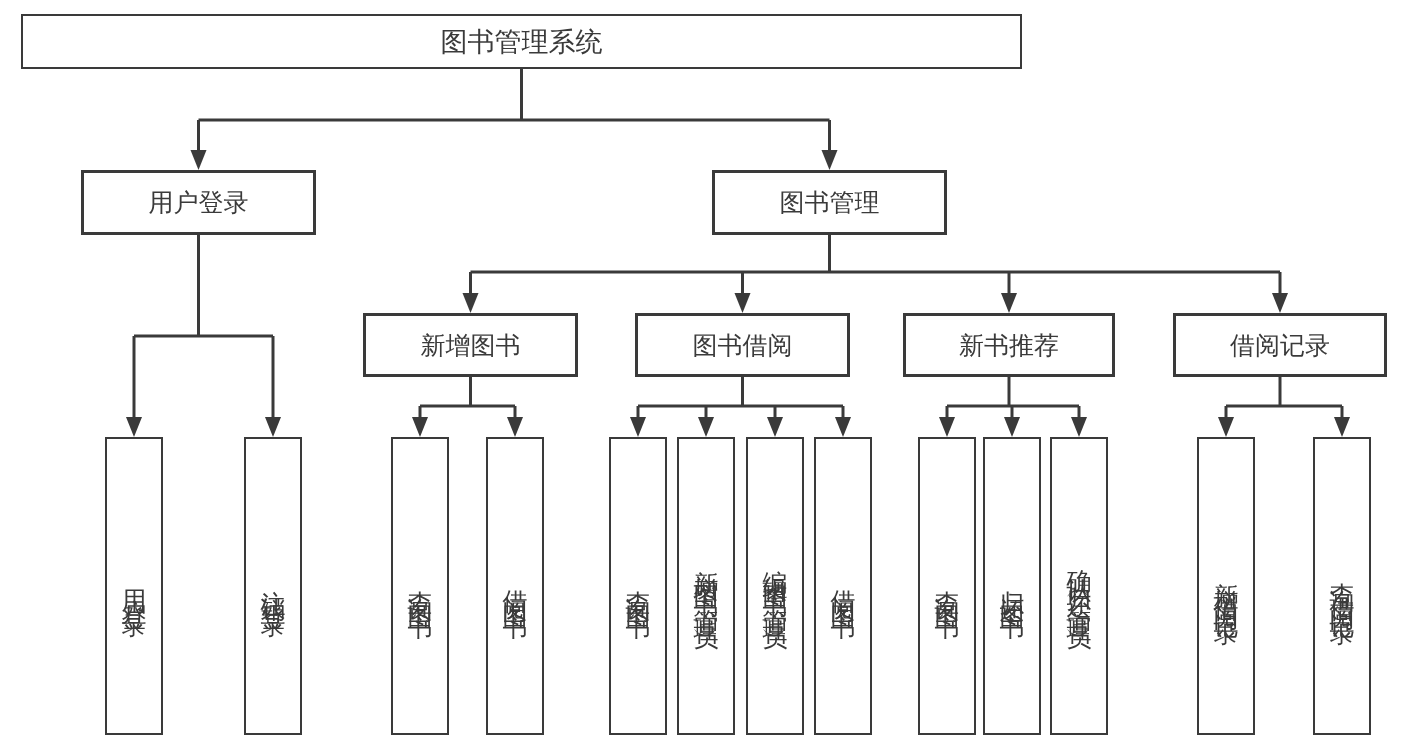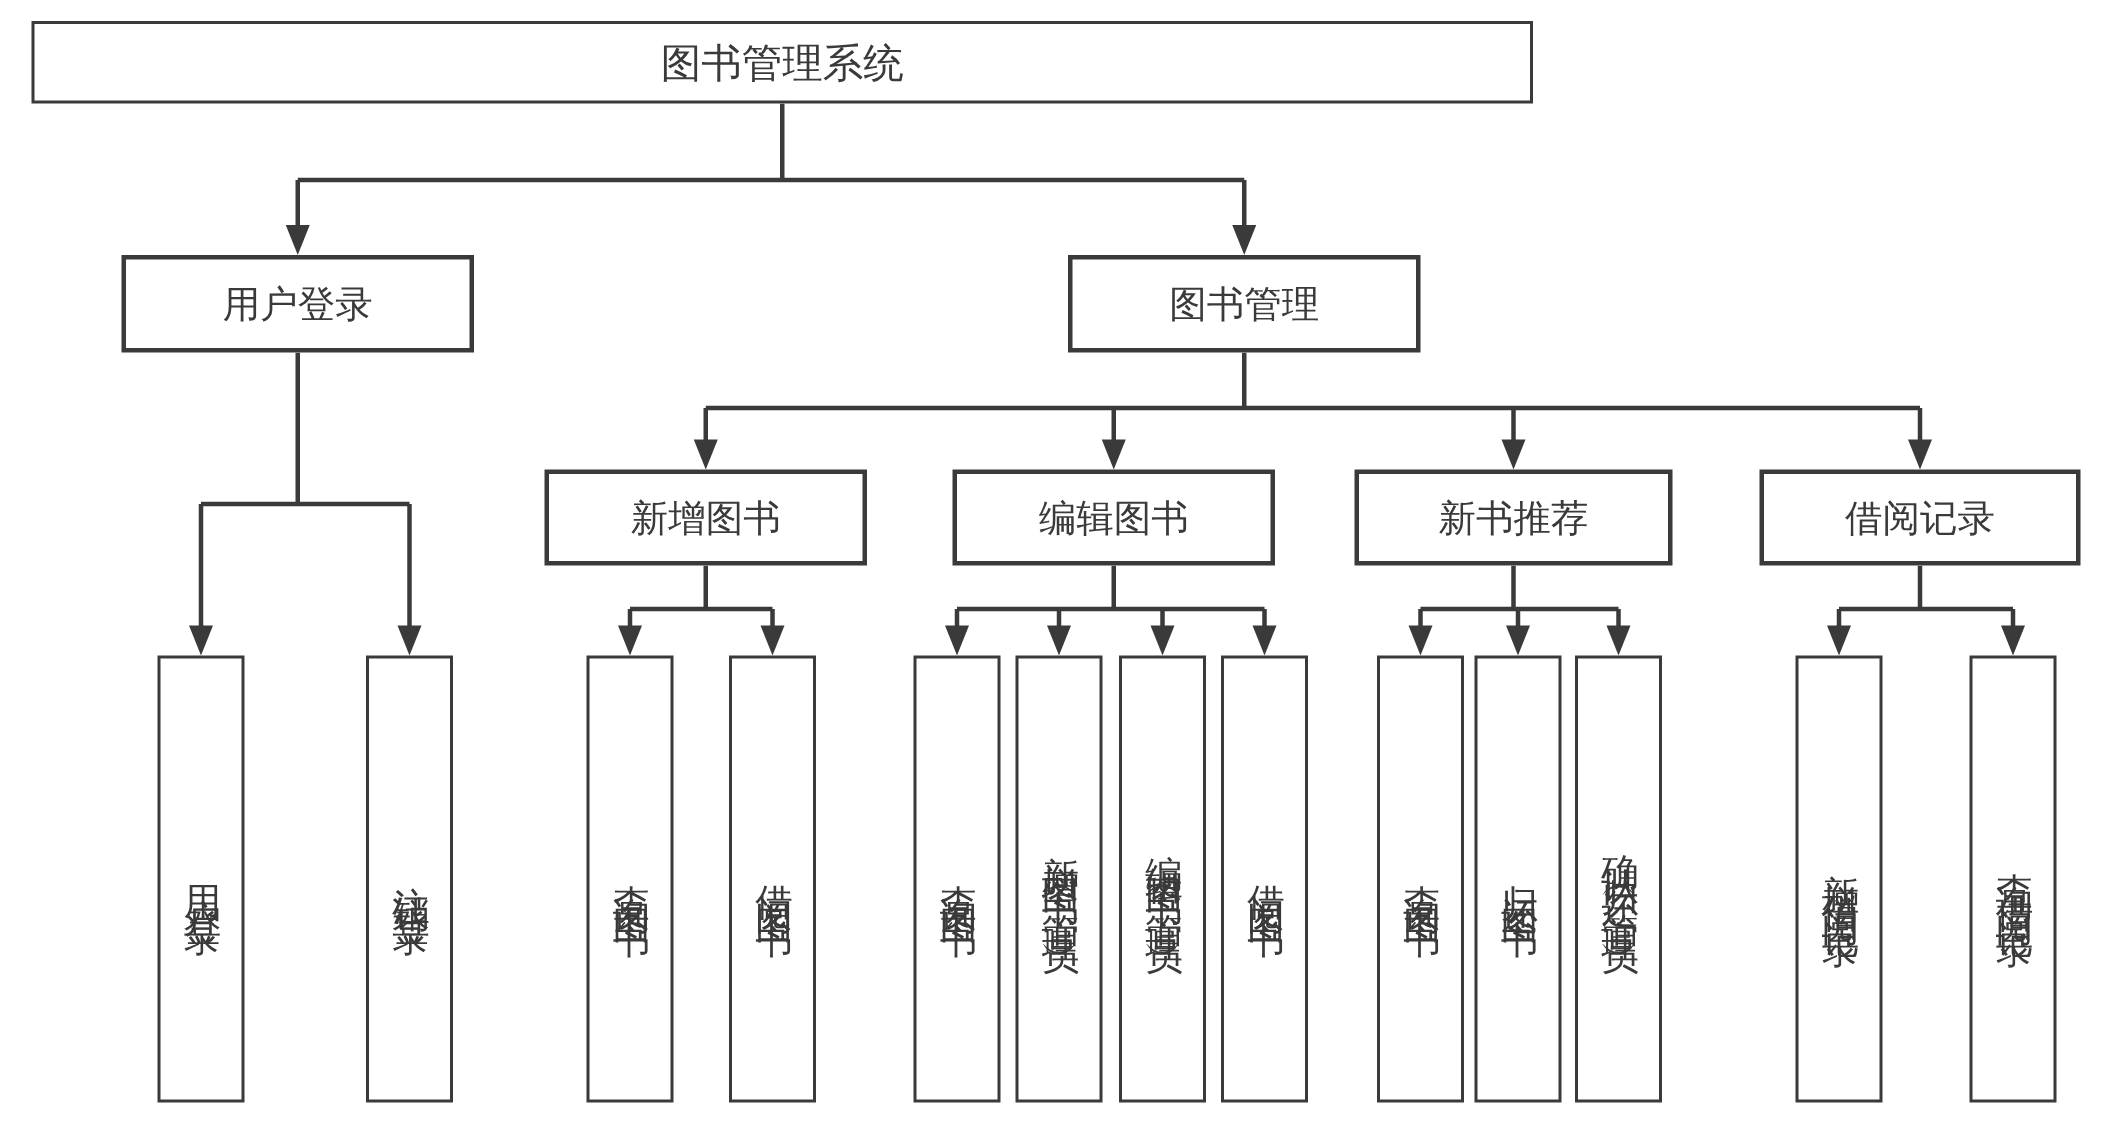--- a/index.html
+++ b/index.html
@@ -129,21 +129,21 @@
     <span>用户登录</span>
   </div>
   <div class="node lvl2" style="left:712px; top:170px; width:235px; height:65px;">
     <span>图书管理</span>
   </div>
 
   <div class="node lvl3" style="left:363px; top:313px; width:215px; height:64px;">
     <span>新增图书</span>
   </div>
   <div class="node lvl3" style="left:635px; top:313px; width:215px; height:64px;">
-    <span>编辑图书</span>
+    <span>图书借阅</span>
   </div>
   <div class="node lvl3" style="left:903px; top:313px; width:212px; height:64px;">
     <span>新书推荐</span>
   </div>
   <div class="node lvl3" style="left:1173px; top:313px; width:214px; height:64px;">
     <span>借阅记录</span>
   </div>
 
   <div class="node leaf" style="left:105px; top:437px; width:58px; height:298px;">
     <span>用户登录</span>

